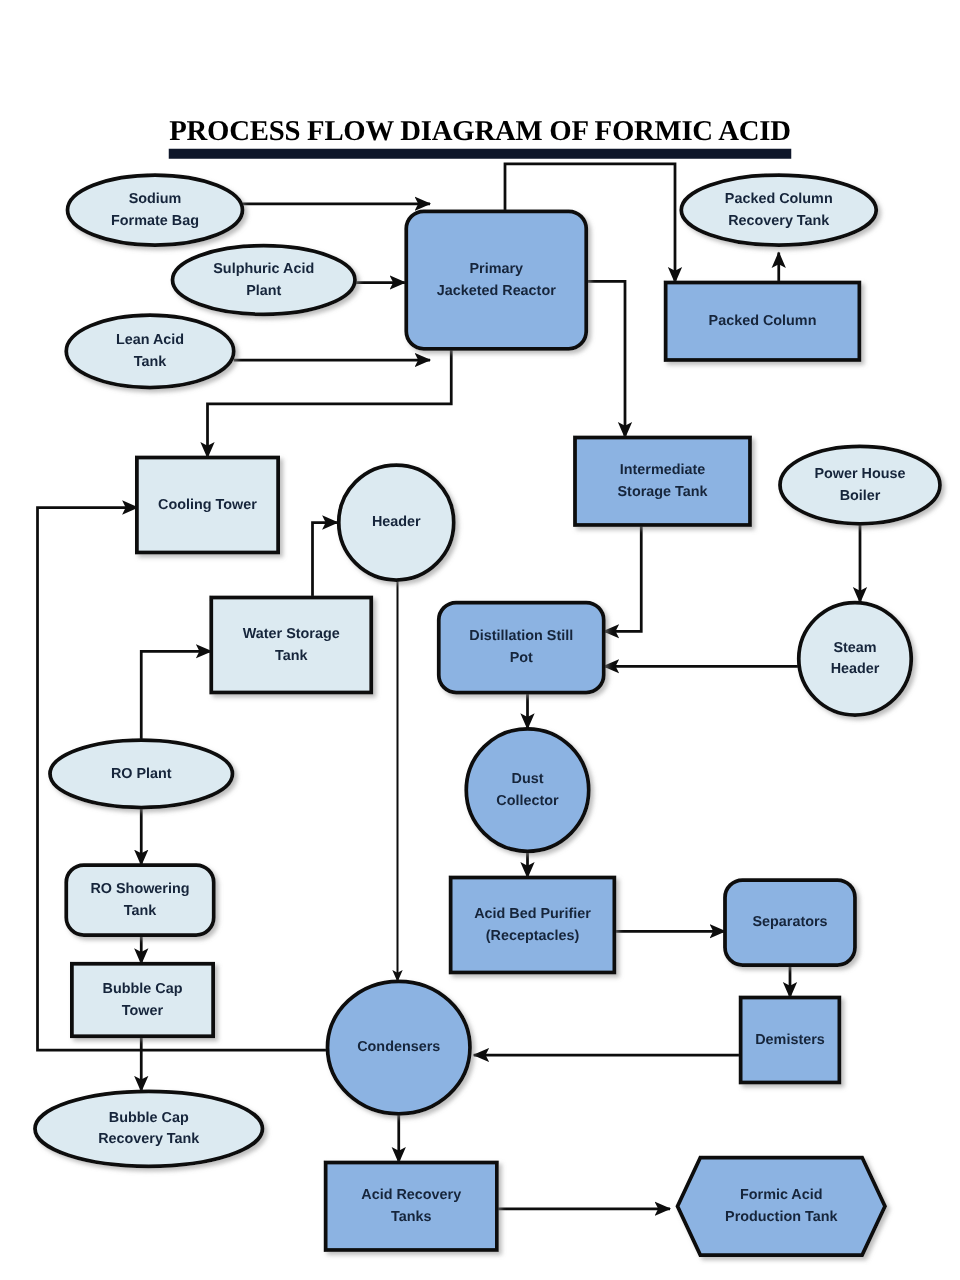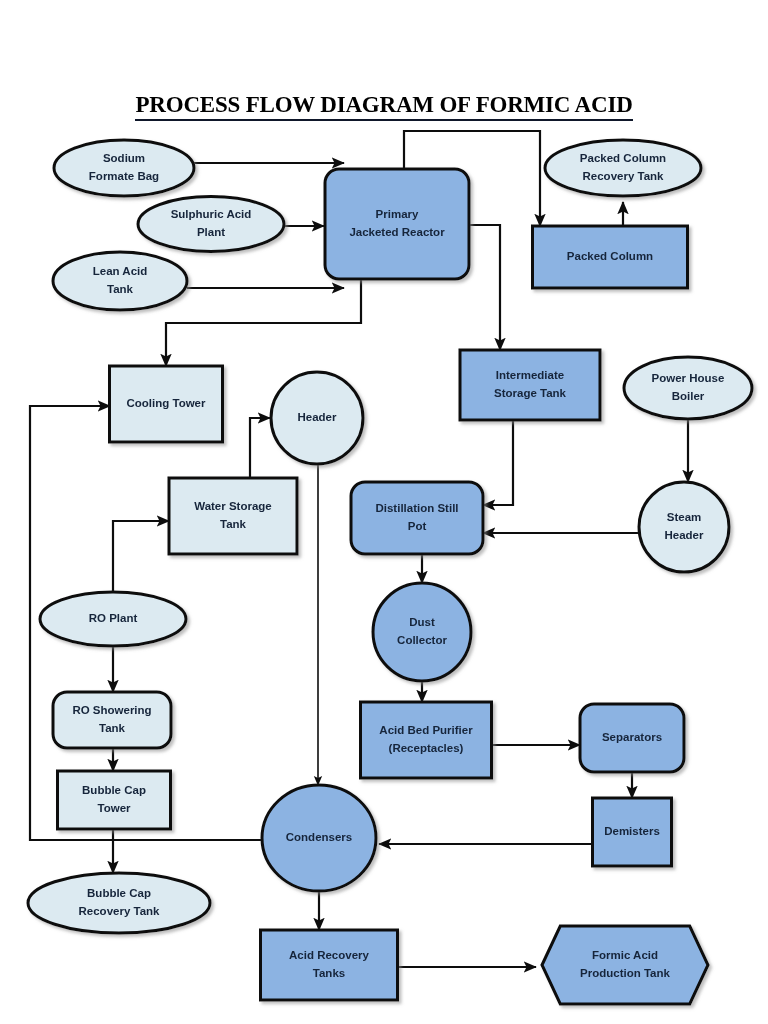--- a/index.html
+++ b/index.html
@@ -25,21 +25,21 @@
     top: 92px;
     width: 768px;
     text-align: center;
     font-family: "Liberation Serif", serif;
     font-weight: bold;
     font-size: 23px;
     letter-spacing: -0.2px;
     color: #000000;
   }
   .page-title span {
-    border-bottom: 2px solid #0f172a;
+    border-bottom: 8px solid #0f172a;
     padding-bottom: 2px;
   }
   svg.flow-canvas {
     position: absolute;
     left: 0;
     top: 0;
     width: 768px;
     height: 1024px;
   }
   .node-label {

